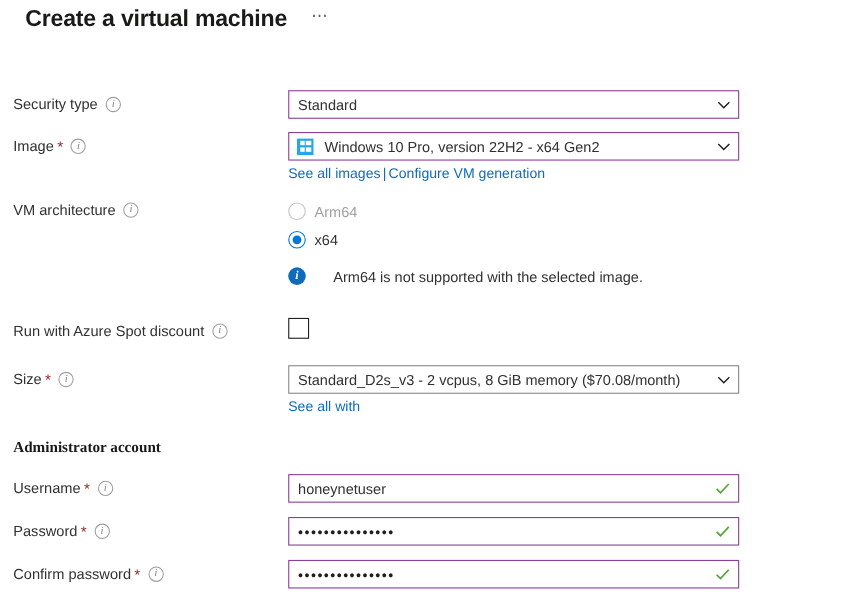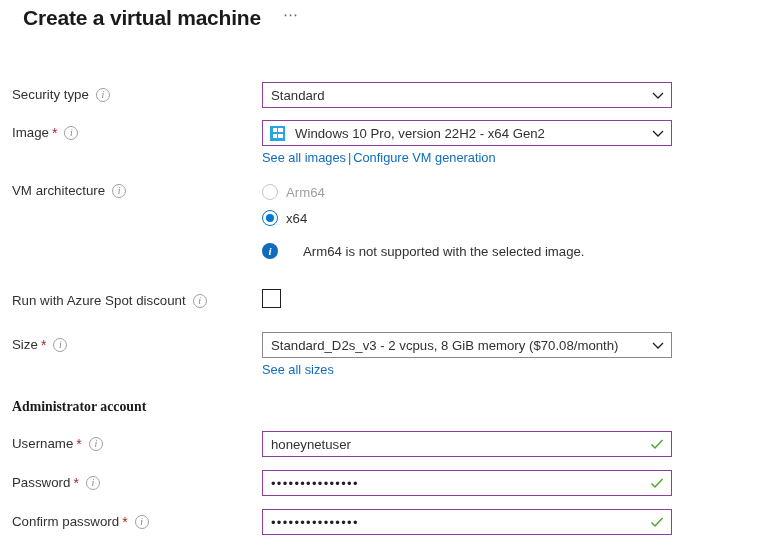--- a/index.html
+++ b/index.html
@@ -376,21 +376,21 @@
       <div class="field-cell">
         <div class="control grey-border">
           <span class="value">Standard_D2s_v3 - 2 vcpus, 8 GiB memory ($70.08/month)</span>
           <span class="chevron">
             <svg viewBox="0 0 14 14" width="14" height="14" aria-hidden="true">
                 <path d="M2 5 L7 10 L12 5" fill="none" stroke="currentColor" stroke-width="1.3"></path>
               </svg>
           </span>
         </div>
         <div class="links">
-          <a>See all sizes</a>
+          <a>See all with</a>
         </div>
       </div>
     </div>
 
     <div class="row" style="height:33px;font-family:Liberation Serif, serif;">
       <div class="section-heading">Administrator account</div>
     </div>
 
     <div class="row" style="height:39px;">
       <div class="label-cell">

